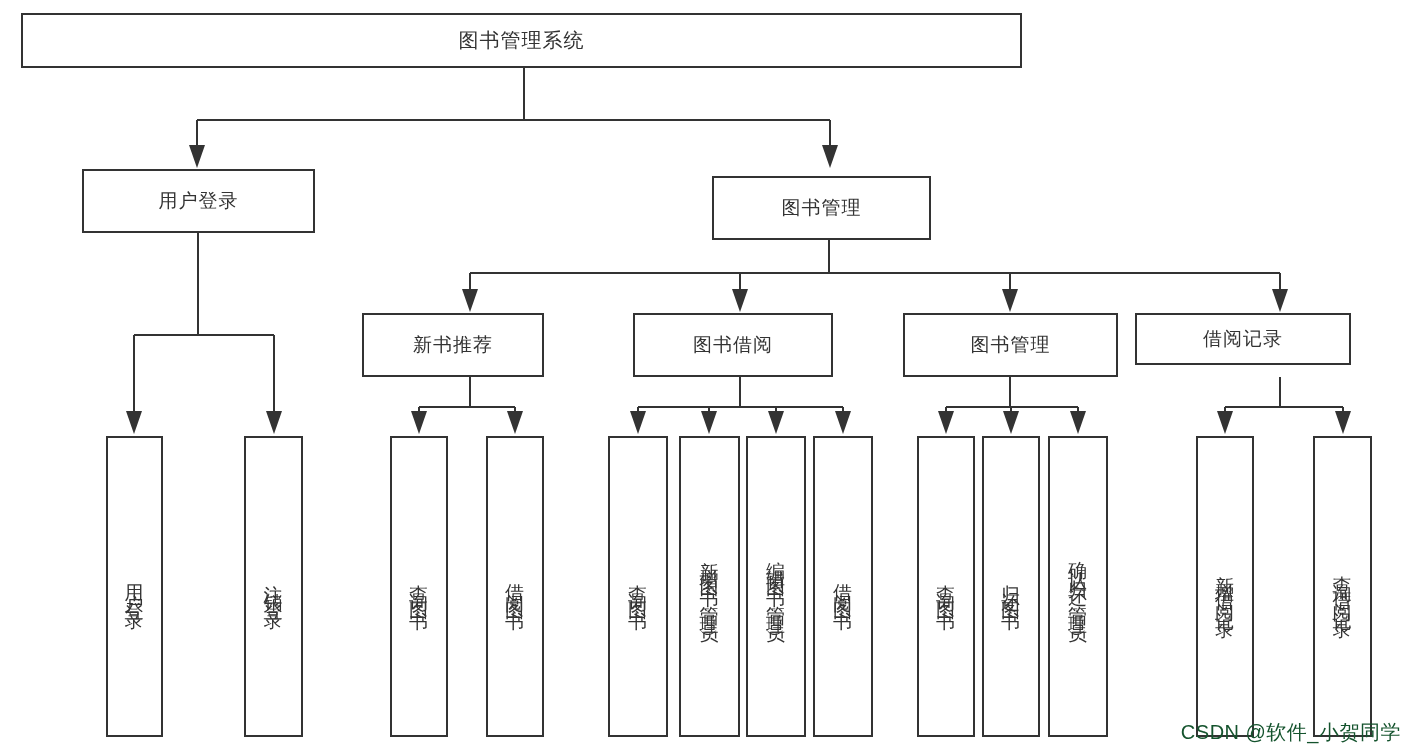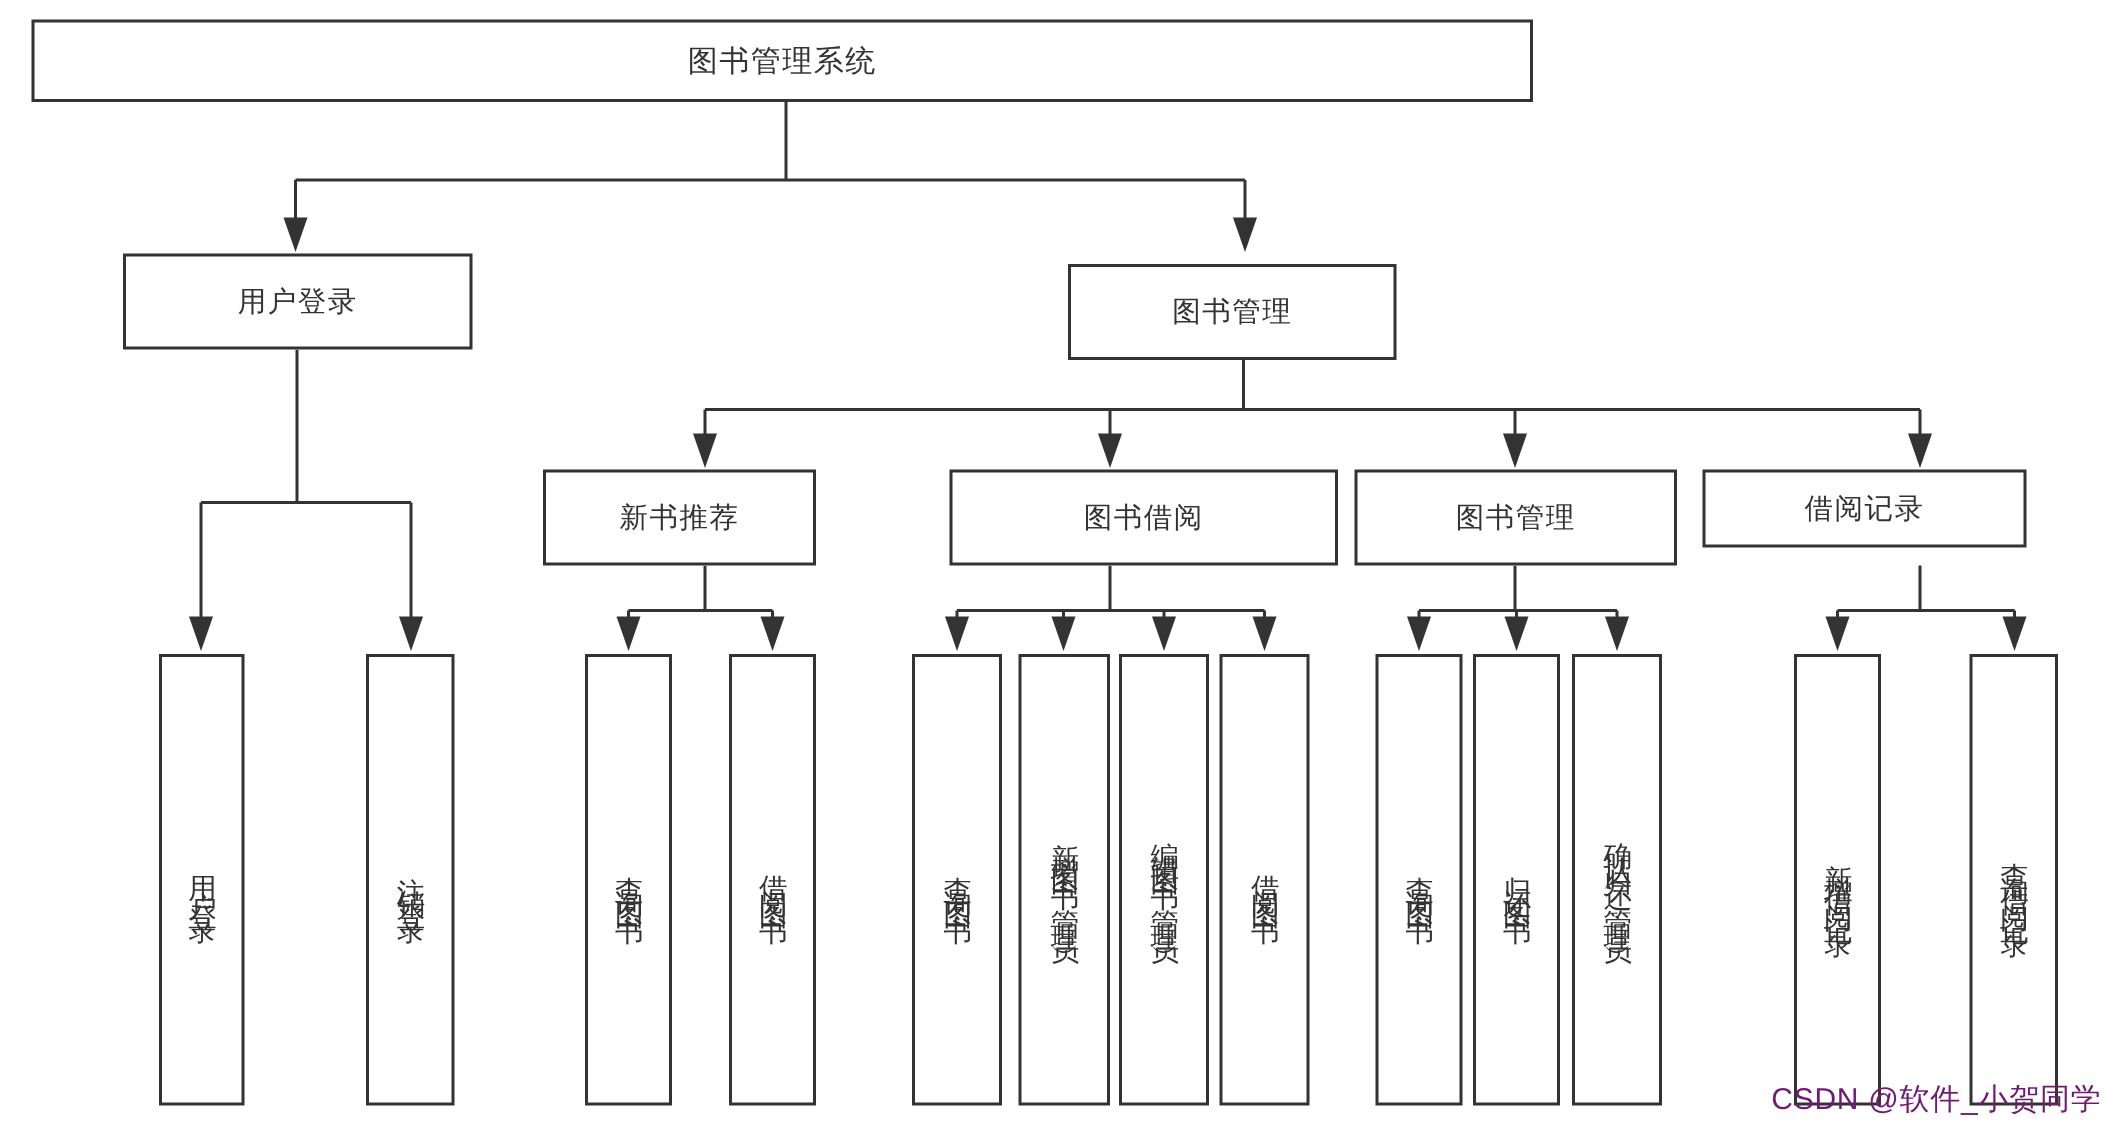--- a/index.html
+++ b/index.html
@@ -41,21 +41,21 @@
     text-orientation: mixed;
     font-size: 19px;
     letter-spacing: 9px;
     line-height: 1;
   }
   #watermark {
     position: absolute;
     right: 4px;
     top: 719px;
     font-size: 20px;
-    color: #701a75;
+    color: #14532d;
     letter-spacing: 0.5px;
     white-space: nowrap;
     z-index: 5;
   }
   svg path { stroke: #333333; stroke-width: 2; fill: none; }
   svg polygon { fill: #333333; stroke: none; }
 </style>
 </head>
 <body>
 
@@ -118,21 +118,21 @@
   <div class="box h" style="left:82px;top:169px;width:233px;height:64px">
     <span>用户登录</span>
   </div>
   <div class="box h" style="left:712px;top:176px;width:219px;height:64px">
     <span>图书管理</span>
   </div>
 
   <div class="box h" style="left:362px;top:313px;width:182px;height:64px">
     <span>新书推荐</span>
   </div>
-  <div class="box h" style="left:633px;top:313px;width:259px;height:64px">
+  <div class="box h" style="left:633px;top:313px;width:200px;height:64px">
     <span>图书借阅</span>
   </div>
   <div class="box h" style="left:903px;top:313px;width:215px;height:64px">
     <span>图书管理</span>
   </div>
   <div class="box h" style="left:1135px;top:313px;width:216px;height:52px">
     <span>借阅记录</span>
   </div>
 
   <div class="box v" style="left:106px;top:436px;width:57px;height:301px">

